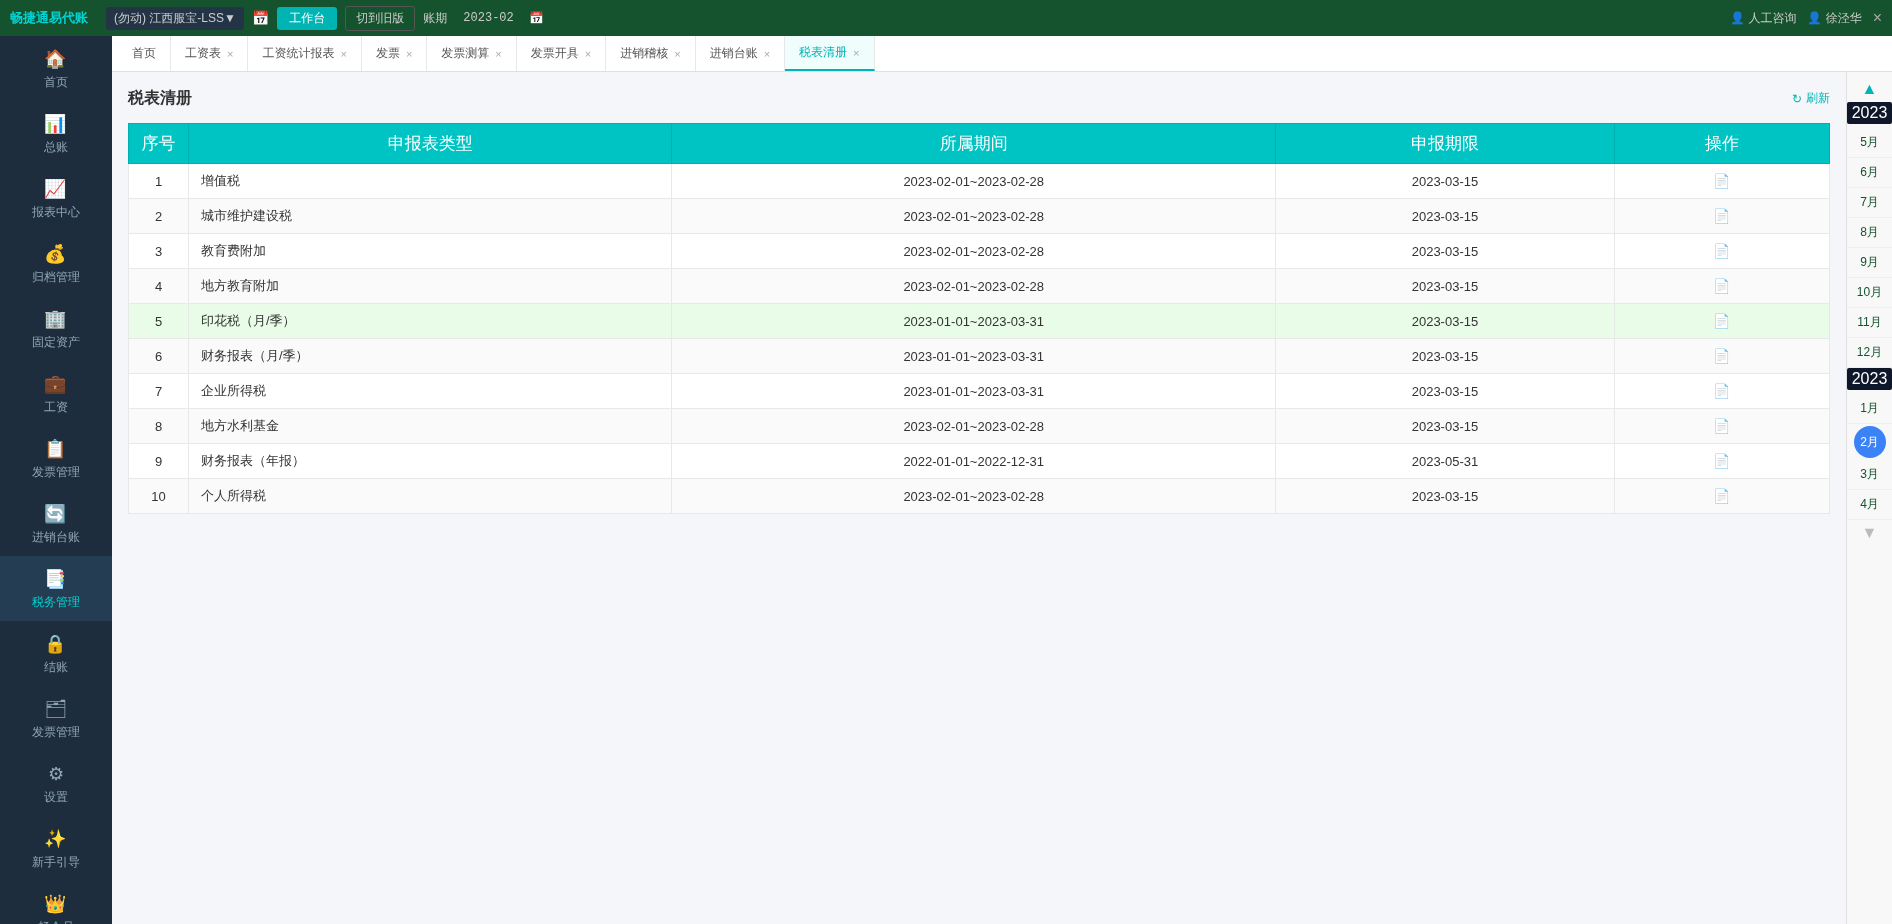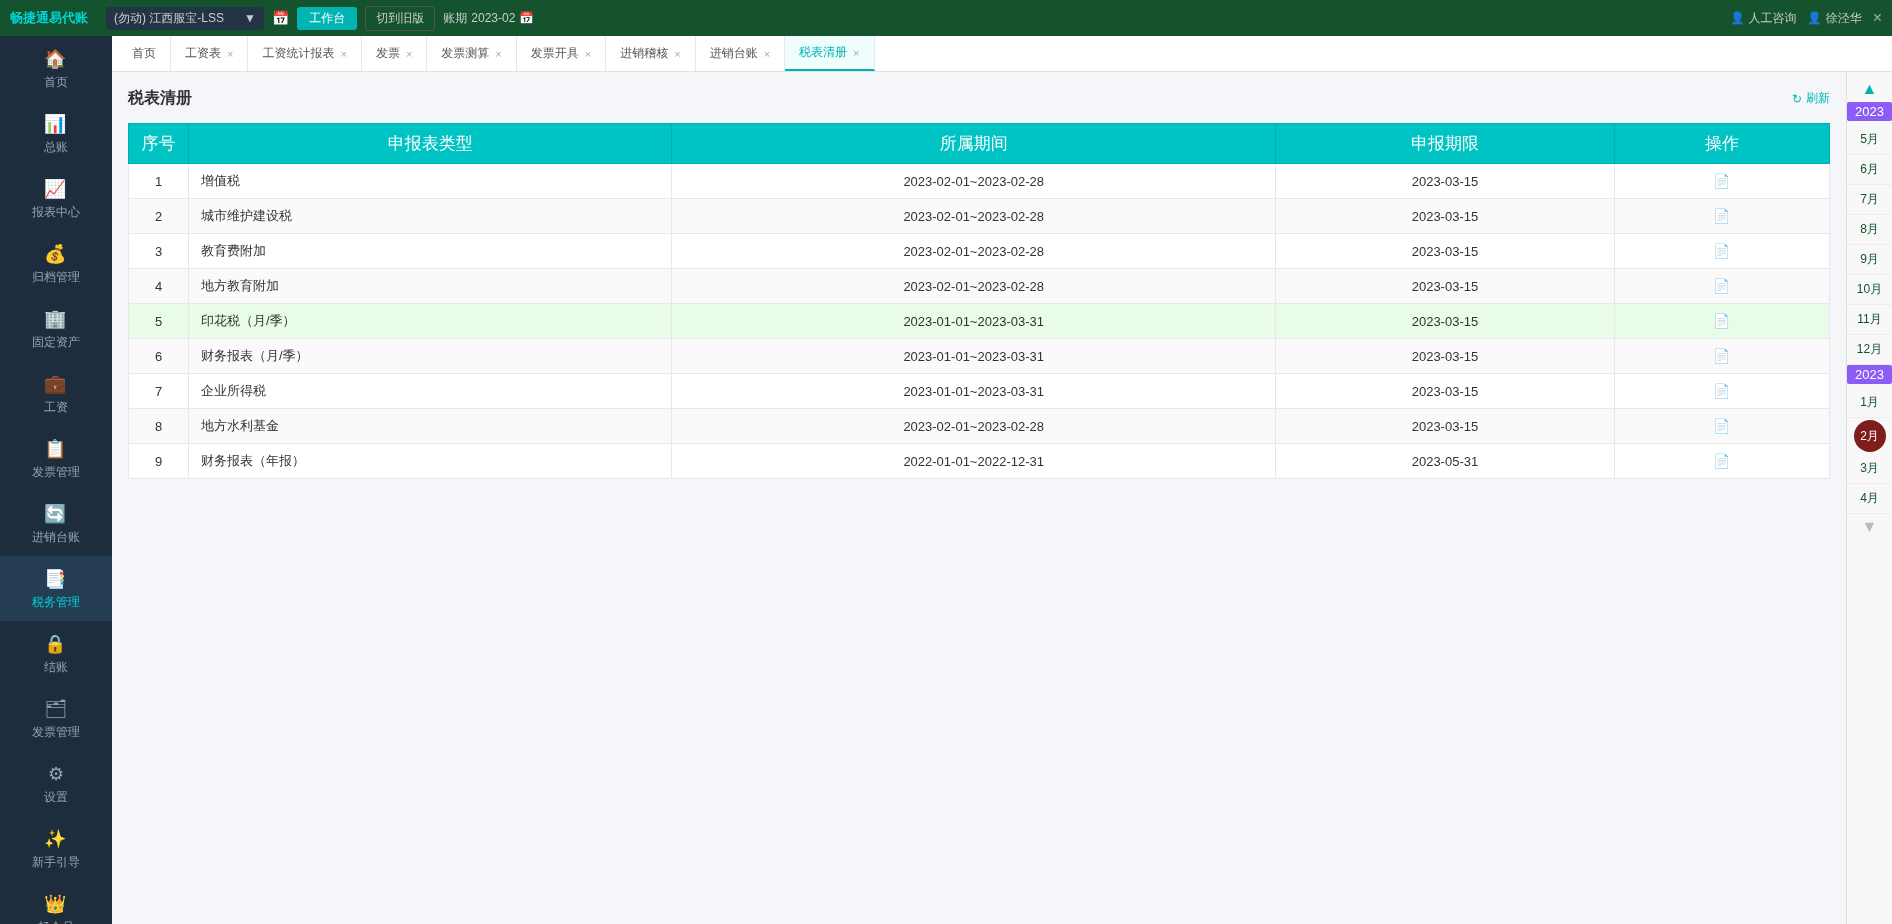--- a/index.html
+++ b/index.html
@@ -1,25 +1,25 @@
 <!DOCTYPE html>
 <html><head>
   <meta charset="utf-8">
   <style>
     * { box-sizing: border-box; margin: 0; padding: 0; }
     body { font-family: 'Microsoft YaHei', sans-serif; font-size: 13px; background: #f0f2f5; display: flex; flex-direction: column; height: 924px; overflow: hidden; }
 
     
     .top-bar { height: 36px; background: #14532d; display: flex; align-items: center; padding: 0 10px; gap: 8px; flex-shrink: 0; }
     .top-bar-logo { color: #00d4d4; font-size: 13px; font-weight: bold; margin-right: 10px; }
-    .company-selector { background: #243447; border: none; color: #ccc; font-size: 12px; padding: 3px 8px; border-radius: 3px; display: flex; align-items: center; gap: 20px; cursor: pointer; }
+    .company-selector { background: #243447; border: none; color: #ccc; font-size: 12px; padding: 3px 8px; border-radius: 3px; display: flex; align-items: center; gap: 0; cursor: pointer; }
     .top-bar-icon { color: #aaa; font-size: 14px; cursor: pointer; }
     .btn-workbench { background: #00b4b4; color: white; border: none; border-radius: 3px; padding: 3px 12px; font-size: 12px; cursor: pointer; }
     .btn-old { background: transparent; border: 1px solid #555; color: #ccc; border-radius: 3px; padding: 3px 10px; font-size: 12px; cursor: pointer; }
-    .period-info { color: #ccc; font-size: 12px; display: flex; align-items: center; gap: 4px; }
+    .period-info { color: #ccc; font-size: 12px; display: flex; align-items: center; gap: 16px; font-family: Liberation Mono, monospace; }
     .top-bar-right { margin-left: auto; display: flex; align-items: center; gap: 11px; color: #ccc; font-size: 12px; }
     .close-btn { color: #aaa; font-size: 16px; cursor: pointer; }
 
     
     .main-layout { display: flex; flex: 1; overflow: hidden; }
 
     
     .sidebar { width: 112px; background: #1e2d3d; display: flex; flex-direction: column; flex-shrink: 0; overflow-y: auto; }
     .sidebar-item { display: flex; flex-direction: column; align-items: center; padding: 12px 0 10px; cursor: pointer; color: #8fa5b8; font-size: 12px; gap: 4px; }
     .sidebar-item.active { background: #253d52; color: #00d4d4; }
@@ -50,23 +50,23 @@
     .data-table th:first-child { width: 60px; }
     .data-table td { padding: 8px 12px; font-size: 13px; color: #333; border: 1px solid #e8e8e8; text-align: center; }
     .data-table td:nth-child(2) { text-align: left; }
     .data-table tr:nth-child(even) { background: #fafafa; }
     .data-table tr.highlighted { background: #e8fce8; }
     .data-table tr.highlighted td { background: #e8fce8; }
     .action-icon { color: #999; cursor: pointer; font-size: 14px; }
 
     
     .right-sidebar { width: 46px; background: #f8f8f8; border-left: 1px solid #e0e0e0; display: flex; flex-direction: column; align-items: center; padding-top: 4px; overflow-y: auto; flex-shrink: 0; }
-    .year-label { background: #8b5cf6; color: #fff; font-size: 13px; padding: 2px 4px; border-radius: 2px; margin-bottom: 4px; width: 100%; text-align: center; }
+    .year-label { background: #0f172a; color: #fff; font-size: 16px; padding: 2px 4px; border-radius: 2px; margin-bottom: 4px; width: 100%; text-align: center; }
     .month-item { width: 100%; text-align: center; padding: 6px 2px; font-size: 12px; color: #14532d; cursor: pointer; border-bottom: 1px solid #eee; }
-    .month-item.active { background: #7f1d1d; color: #fff; border-radius: 50%; width: 32px; height: 32px; display: flex; align-items: center; justify-content: center; margin: 2px auto; border-bottom: none; }
+    .month-item.active { background: #3b82f6; color: #fff; border-radius: 50%; width: 32px; height: 32px; display: flex; align-items: center; justify-content: center; margin: 2px auto; border-bottom: none; }
     .month-nav-up { color: #00b4b4; font-size: 16px; cursor: pointer; padding: 4px; }
     .month-nav-down { color: #bbb; font-size: 16px; cursor: pointer; padding: 4px; }
   </style>
 </head>
 <body>
 
 <div class="top-bar">
   <span class="top-bar-logo">畅捷通易代账</span>
   <div class="company-selector">
     <span>(勿动) 江西服宝-LSS</span>
@@ -285,20 +285,29 @@
     </tr>
               <tr>
       <td>9</td>
       <td>财务报表（年报）</td>
       <td>2022-01-01~2022-12-31</td>
       <td>2023-05-31</td>
       <td>
         <span class="action-icon">📄</span>
       </td>
     </tr>
+              <tr>
+      <td>10</td>
+      <td>个人所得税</td>
+      <td>2023-02-01~2023-02-28</td>
+      <td>2023-03-15</td>
+      <td>
+        <span class="action-icon">📄</span>
+      </td>
+    </tr>
             </tbody>
         </table>
       </div>
 
       <div class="right-sidebar">
         <div class="month-nav-up">▲</div>
         <div class="year-label">2023</div>
         <div class="month-item">5月</div>
         <div class="month-item">6月</div>
         <div class="month-item">7月</div>

